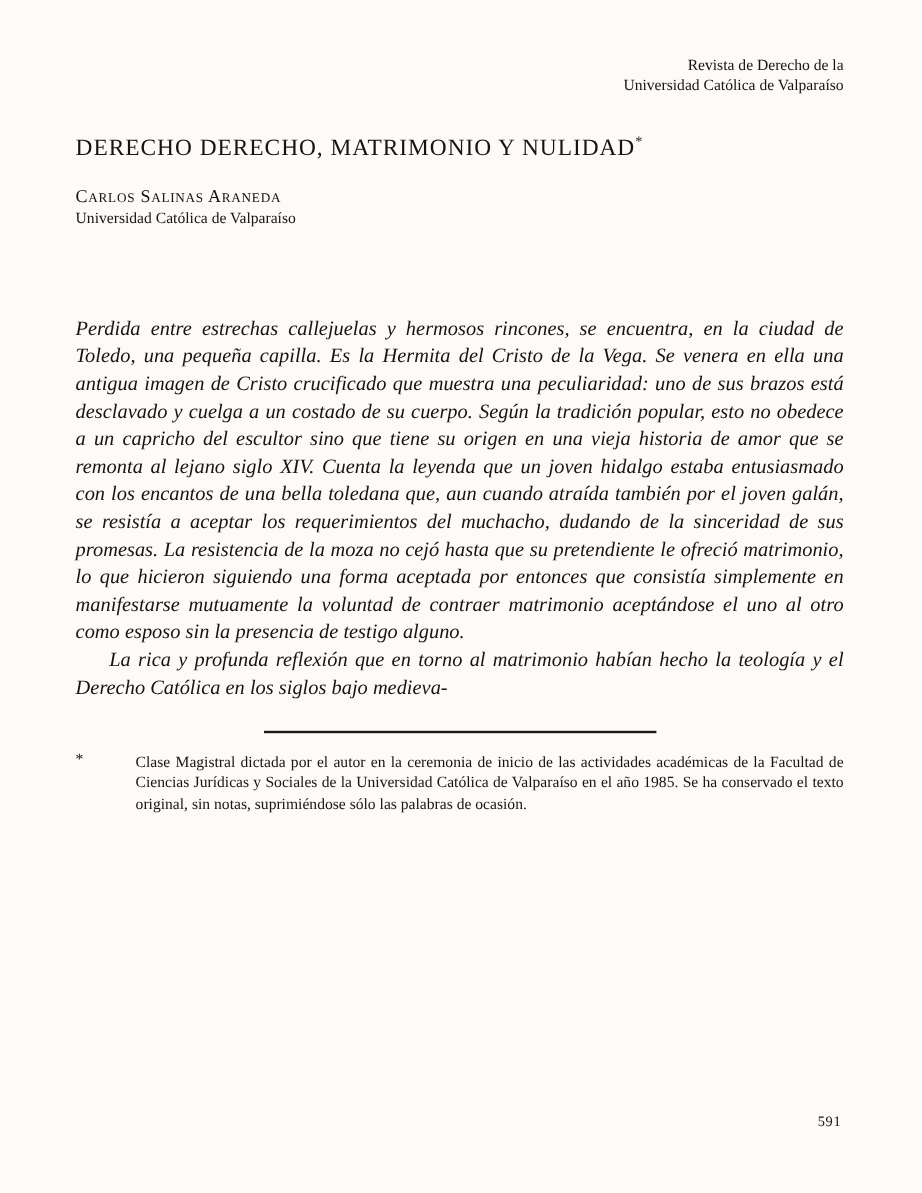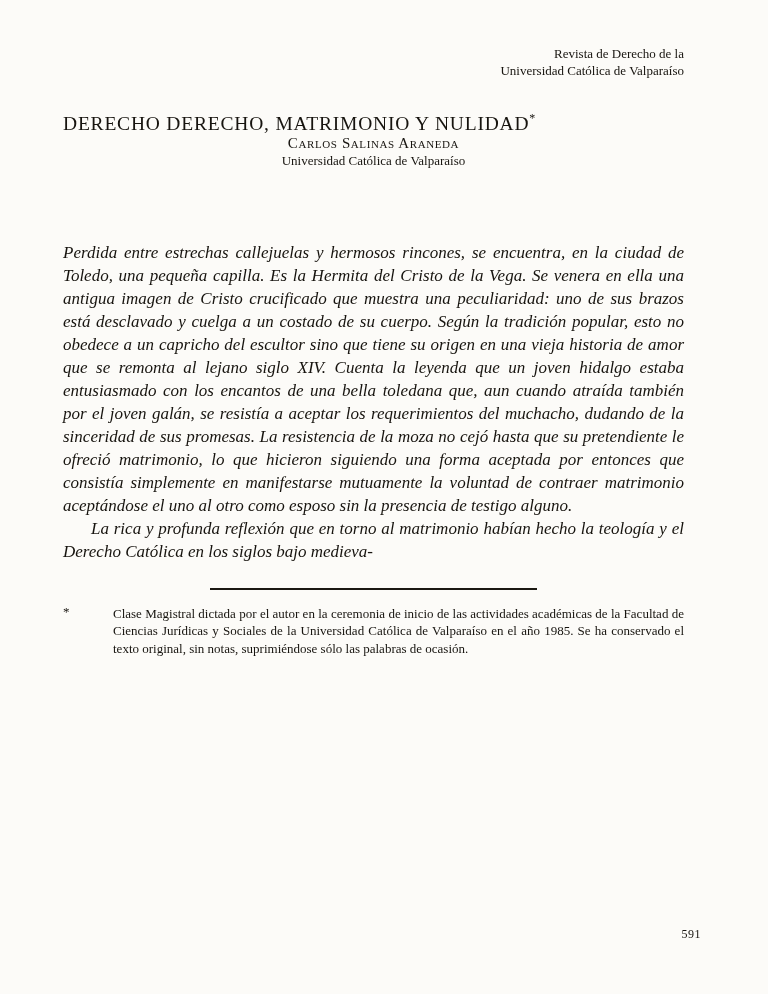--- a/index.html
+++ b/index.html
@@ -7,21 +7,21 @@
     padding: 0;
     background: #ffffff;
   }
   .page {
     position: relative;
     width: 768px;
     height: 994px;
     margin: 0 auto;
     background: #fcfbf8;
     box-sizing: border-box;
-    padding: 45px 84px 0 63px;
+    padding: 45px 65px 0 63px;
     font-family: "Liberation Serif", "DejaVu Serif", serif;
     color: #17140f;
     overflow: hidden;
   }
   .journal-header {
     text-align: right;
     font-size: 13px;
     line-height: 17px;
   }
   .article-title {
@@ -30,21 +30,21 @@
     font-weight: normal;
     letter-spacing: 0.8px;
     text-align: left;
     white-space: nowrap;
   }
   .article-title sup {
     font-size: 12px;
     vertical-align: super;
   }
   .author-block {
-    text-align: center;
+    margin-top: 20px;
   }
   .author-name {
     font-variant: small-caps;
     font-size: 15px;
     letter-spacing: 0.6px;
   }
   .author-affiliation {
     font-size: 13px;
     margin-top: 1px;
   }

